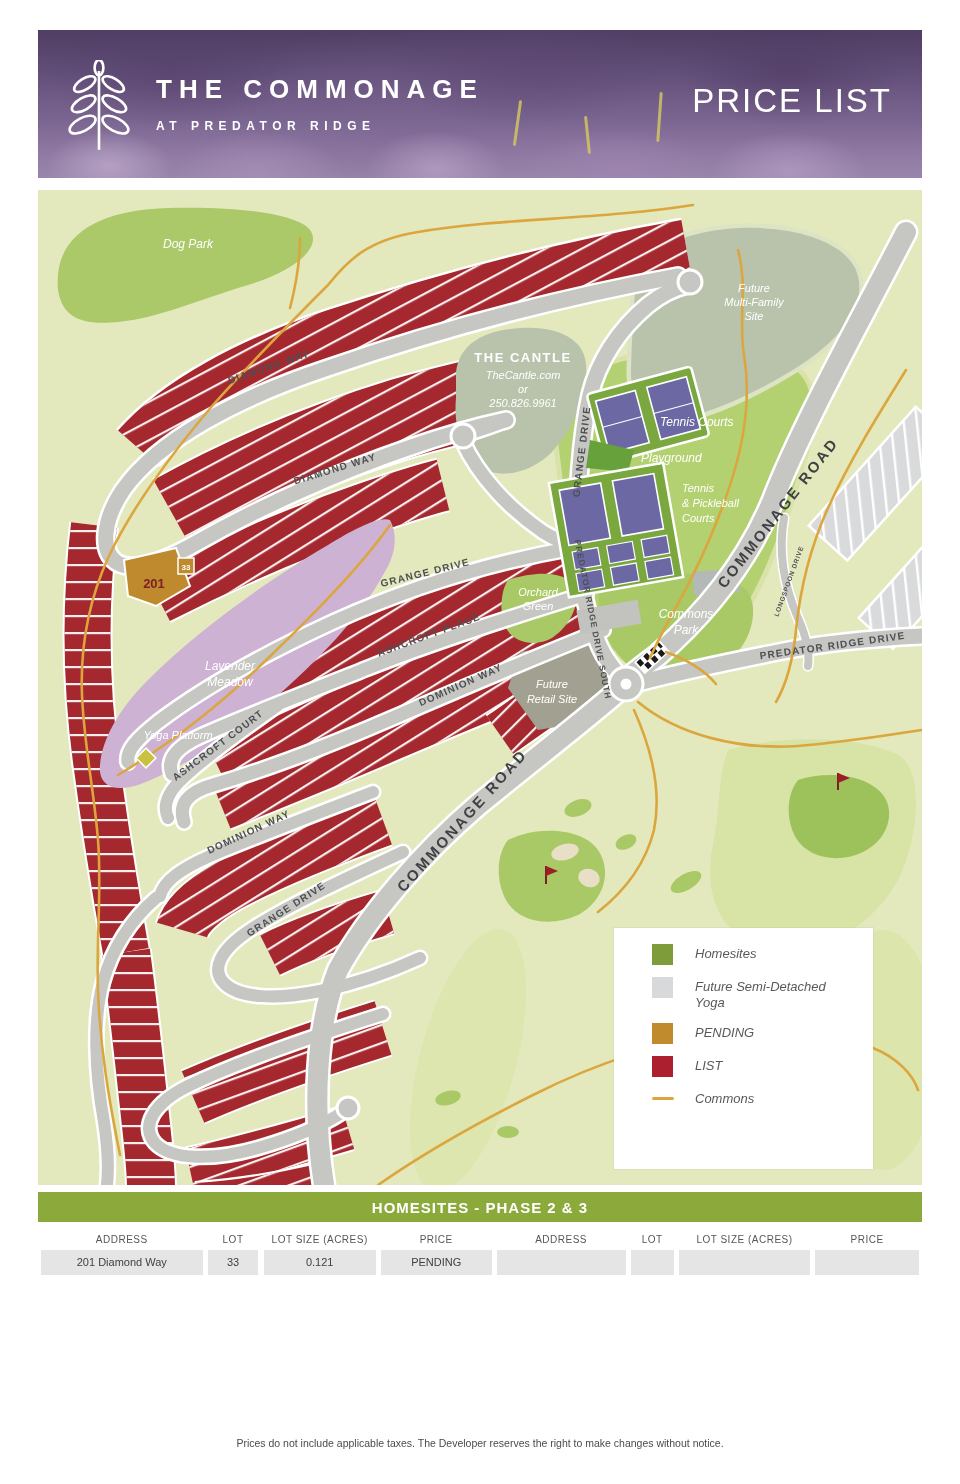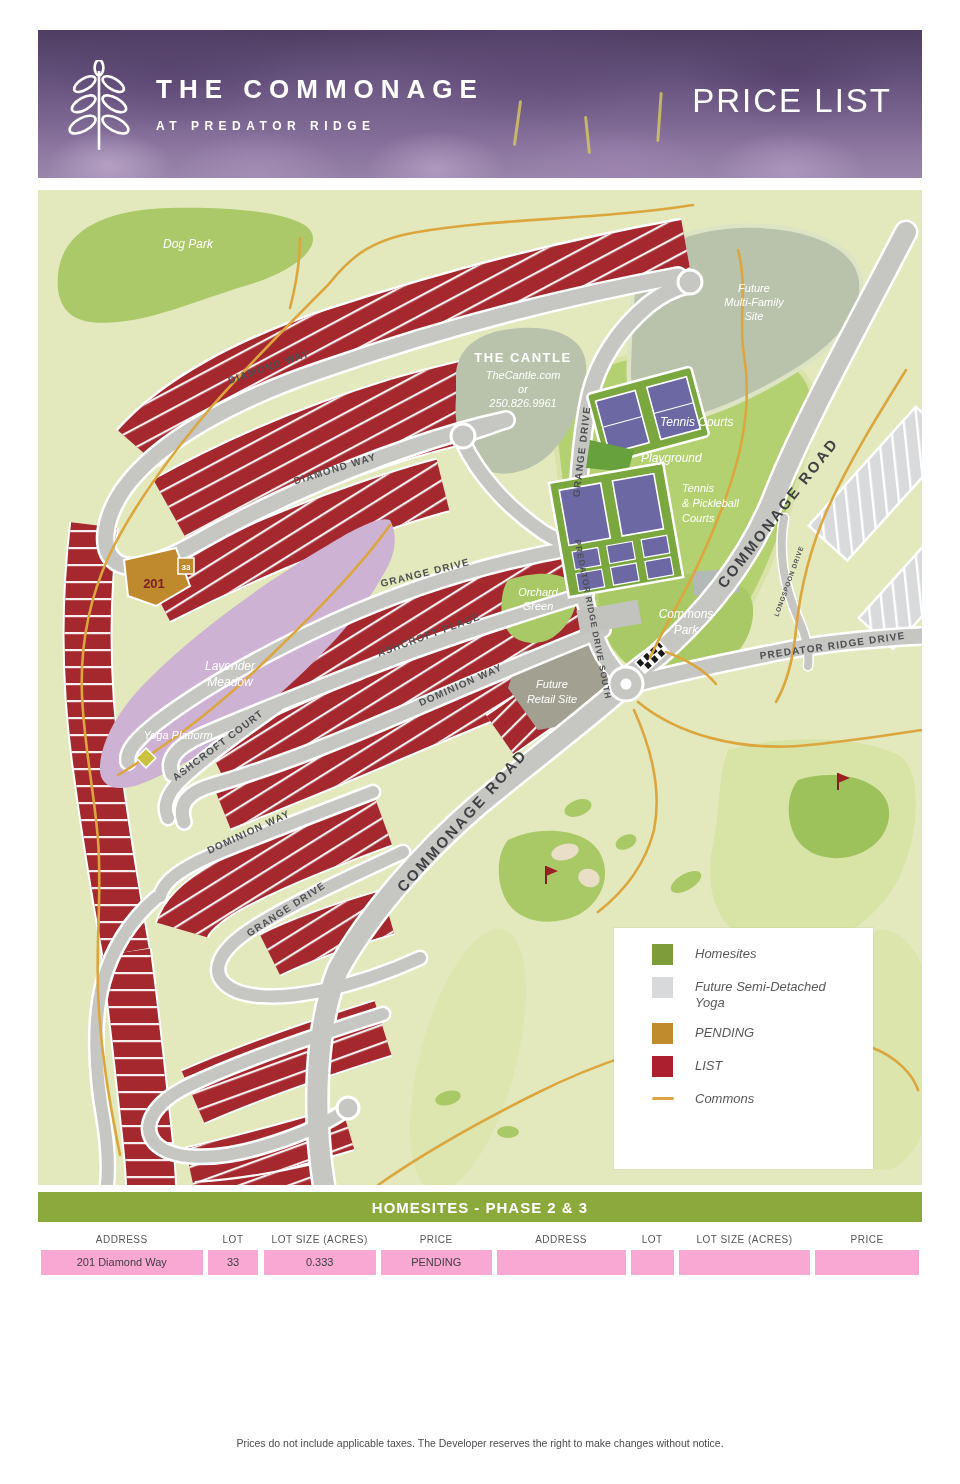--- a/index.html
+++ b/index.html
@@ -62,21 +62,21 @@
   .li-label{font-style:italic;font-size:13px;color:#58595b;line-height:16px;padding-top:2px;}
 
   
   .tbl-title{top:1192px;height:30px;position:absolute;background:#8ca93b;color:#ffffff;
     font-size:15px;font-weight:bold;letter-spacing:1px;display:flex;align-items:center;justify-content:center;}
   .tbl-grid{position:absolute;left:41px;width:878px;display:grid;
     grid-template-columns:18.4% 5.8% 12.8% 12.6% 14.7% 4.9% 15% 11.8%;column-gap:4px;justify-content:space-between;}
   .tbl-head{top:1228px;}
   .tbl-head div{font-size:10px;letter-spacing:.5px;color:#55565a;text-align:center;padding:6px 0;}
   .tbl-row{top:1250px;}
-  .tbl-row div{background:#f9a8d4;font-size:11px;color:#414042;text-align:center;padding:6px 0;height:13px;}
+  .tbl-row div{background:#e5e5e5;font-size:11px;color:#414042;text-align:center;padding:6px 0;height:13px;}
 
   
   .footer{position:absolute;left:0;right:0;top:1436px;text-align:center;color:#4a4b4d;font-size:10.5px;line-height:15px;}
 </style>
 </head>
 <body>
 
 <div class="frame banner">
   <div class="grass g1"></div>
   <div class="grass g2"></div>
@@ -425,21 +425,21 @@
   <div>PRICE</div>
   <div>ADDRESS</div>
   <div>LOT</div>
   <div>LOT SIZE (ACRES)</div>
   <div>PRICE</div>
 </div>
 
 <div class="tbl-grid tbl-row">
   <div>201 Diamond Way</div>
   <div>33</div>
-  <div>0.333</div>
+  <div>0.121</div>
   <div>PENDING</div>
   <div></div>
   <div></div>
   <div></div>
   <div></div>
 </div>
 
 <div class="footer">
   <div>Prices do not include applicable taxes. The Developer reserves the right to make changes without notice.</div>
 </div>

